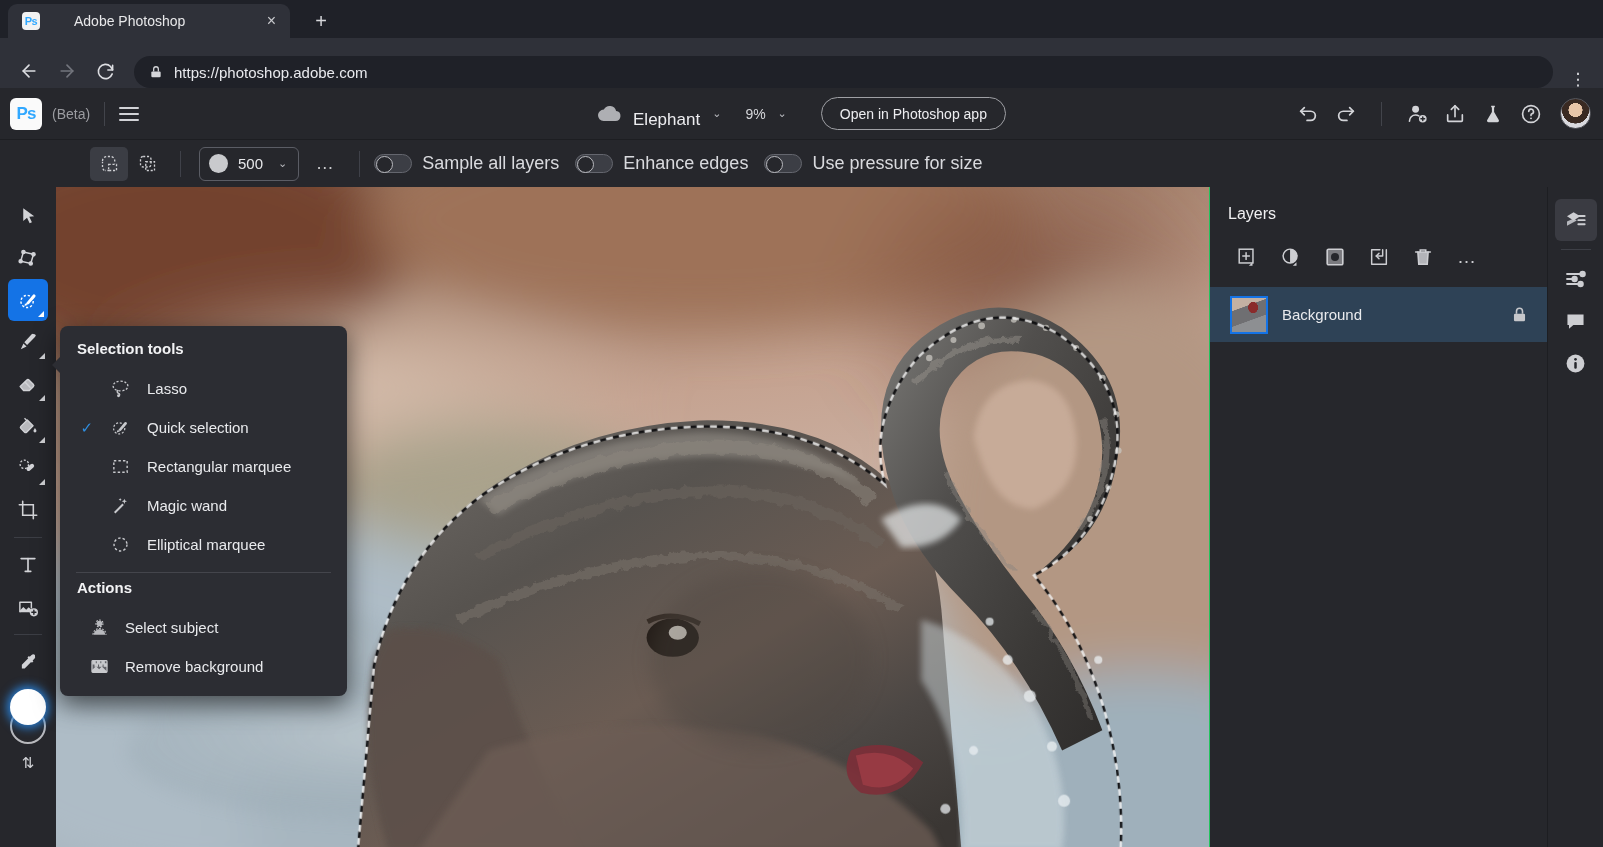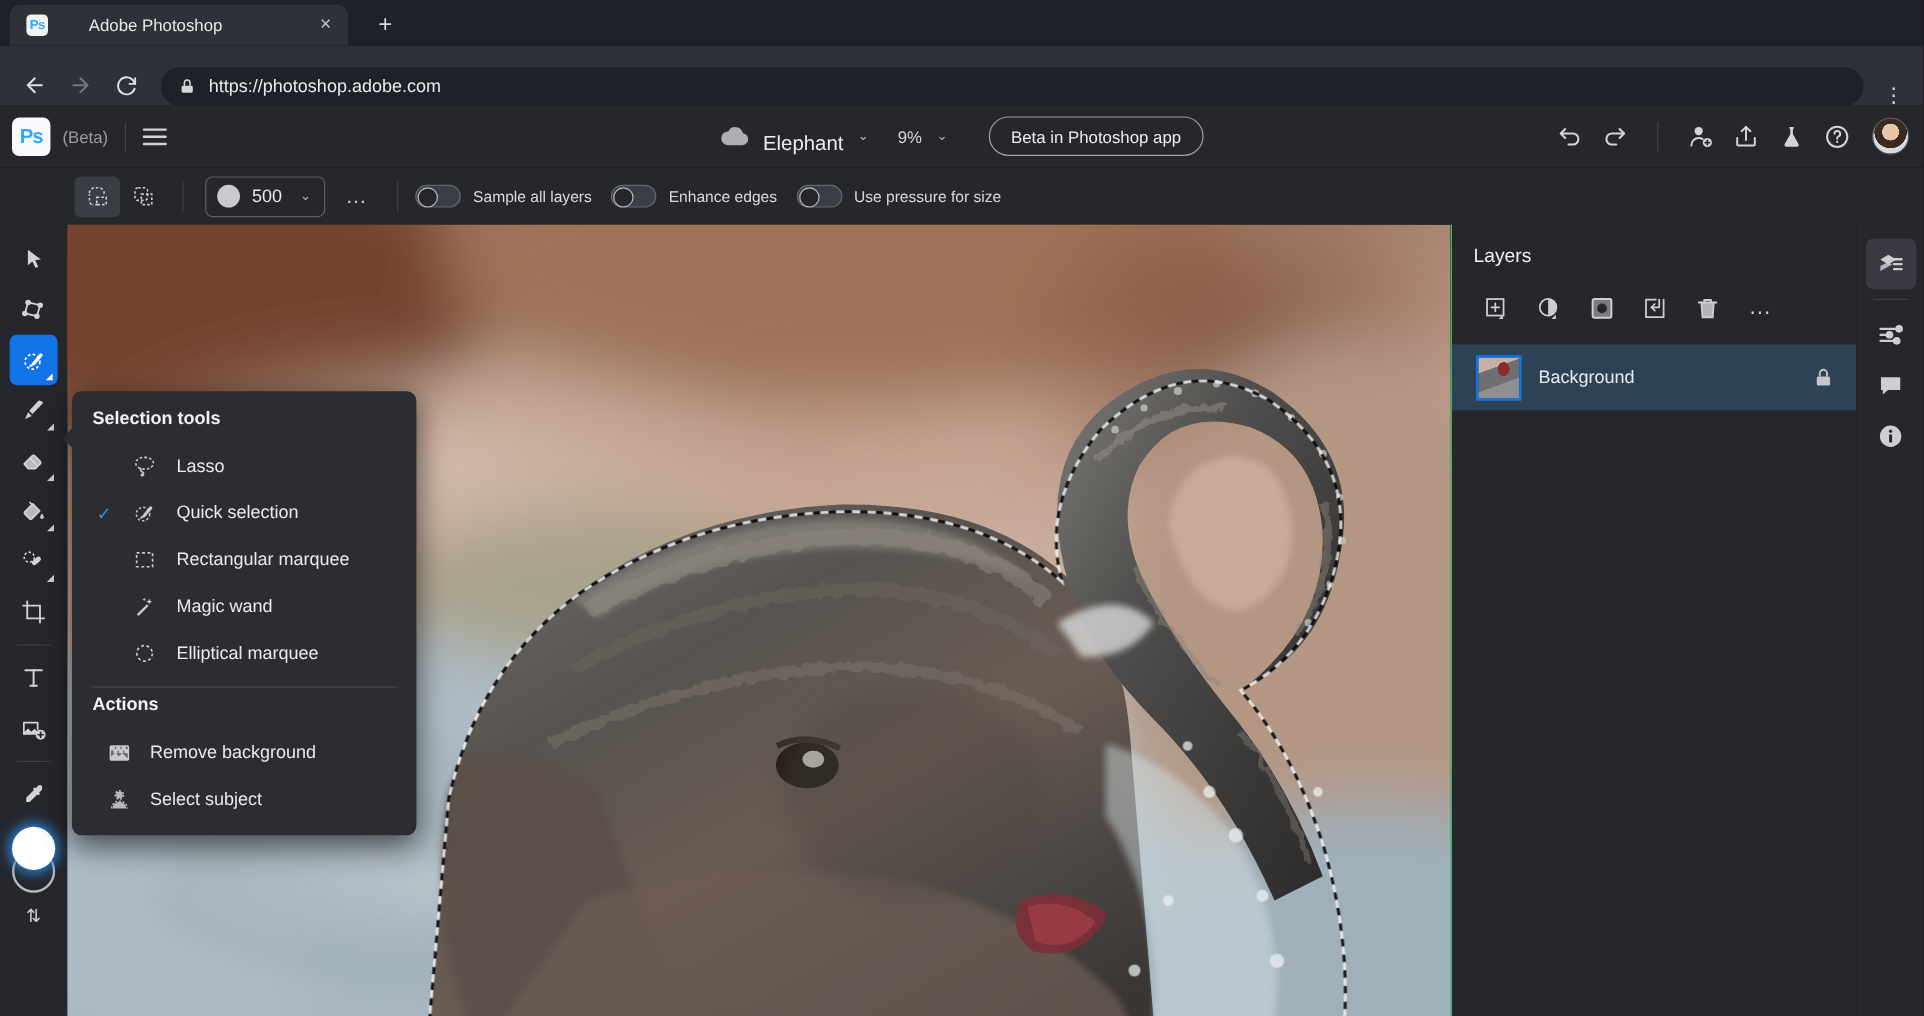--- a/index.html
+++ b/index.html
@@ -100,21 +100,21 @@
   .avatar {
     width: 31px; height: 31px; border-radius: 50%; margin-left: 8px;
     background: radial-gradient(circle at 50% 38%, #e8c6a8 0 30%, #3a2a22 31% 58%, #d9d9de 59% 100%);
     overflow: hidden; cursor: pointer; flex: 0 0 auto;
     border: 1px solid #55565c;
   }
 
   
   .options-bar {
     height: 48px; background: #26272c; display: flex; align-items: center;
-    padding-left: 62px; gap: 0; border-top: 1px solid #1d1e22;
+    padding-left: 90px; gap: 0; border-top: 1px solid #1d1e22;
   }
   .opt-icon-btn {
     width: 38px; height: 34px; border-radius: 5px; display: flex;
     align-items: center; justify-content: center; cursor: pointer; color: #cfd0d4;
   }
   .opt-icon-btn.active { background: #3b3d44; }
   .opt-divider { width: 1px; height: 26px; background: #3f4149; margin: 0 14px; }
   .brush-size {
     height: 34px; border: 1px solid #5b5d65; border-radius: 6px;
     display: flex; align-items: center; gap: 10px; padding: 0 11px 0 9px;
@@ -130,21 +130,21 @@
   .toggle-group { display: flex; align-items: center; gap: 10px; margin-right: 16px; }
   .switch {
     width: 38px; height: 19px; border-radius: 10px; background: #3c3e45;
     border: 1px solid #64666e; position: relative; cursor: pointer; flex: 0 0 auto;
   }
   .switch::after {
     content: ""; position: absolute; left: 1px; top: 1px;
     width: 15px; height: 15px; border-radius: 50%;
     background: #26272c; border: 1.5px solid #b9babf;
   }
-  .switch-label { color: #d9dade; font-size: 13px; white-space: nowrap; }
+  .switch-label { color: #d9dade; font-size: 18px; white-space: nowrap; }
 
   
   .ps-body { display: flex; height: 660px; position: relative; }
 
   .toolbar {
     width: 56px; background: #26272c; display: flex; flex-direction: column;
     align-items: center; padding-top: 8px; flex: 0 0 auto; position: relative; z-index: 5;
   }
   .tool {
     width: 40px; height: 42px; display: flex; align-items: center;
@@ -294,21 +294,21 @@
     <div class="doc-center">
       <span>
         <svg width="24" height="17" viewBox="0 0 24 17" fill="#aeafb3">
             <path d="M6.5 16h12a5 5 0 0 0 .6-9.96A6.5 6.5 0 0 0 6.9 4.6 5.2 5.2 0 0 0 6.5 16z"></path>
           </svg>
       </span>
       <span class="doc-title">Elephant</span>
       <span class="chev">⌄</span>
       <span class="doc-zoom">9%</span>
       <span class="chev">⌄</span>
-      <button class="open-app-btn">Beta in Photoshop app</button>
+      <button class="open-app-btn">Open in Photoshop app</button>
     </div>
 
     <div class="hdr-right">
       <div class="hdr-icon">
         <svg width="22" height="22" viewBox="0 0 24 24" fill="none" stroke="currentColor" stroke-width="1.9" stroke-linecap="round" stroke-linejoin="round">
             <path d="M4 9h11a5 5 0 0 1 0 10h-4"></path>
             <polyline points="8 5 4 9 8 13"></polyline>
           </svg>
       </div>
       <div class="hdr-icon">
@@ -778,42 +778,42 @@
           </svg>
       </span>
       <span class="fi-label">Elliptical marquee</span>
     </div>
 
     <div class="flyout-sep"></div>
     <div class="flyout-title">Actions</div>
 
     <div class="flyout-item action">
       <span class="fi-icon">
+        <svg width="21" height="21" viewBox="0 0 24 24" fill="none" stroke="currentColor" stroke-width="1.3" stroke-dasharray="1.9 1.7">
+            <circle cx="12" cy="7.4" r="4"></circle>
+            <path d="M4.6 20.2c0-4 3.3-7 7.4-7s7.4 3 7.4 7"></path>
+            <circle cx="12" cy="7.4" r="3.2" fill="currentColor" stroke="none" opacity=".9"></circle>
+            <path d="M5.6 20.2c0-3.5 2.9-6.1 6.4-6.1s6.4 2.6 6.4 6.1z" fill="currentColor" stroke="none" opacity=".9"></path>
+          </svg>
+      </span>
+      <span class="fi-label">Select subject</span>
+    </div>
+
+    <div class="flyout-item action">
+      <span class="fi-icon">
         <svg width="21" height="21" viewBox="0 0 24 24" fill="none" stroke="currentColor" stroke-width="1.4">
             <rect x="3.4" y="5.4" width="17.2" height="13.2" rx="1" fill="currentColor" fill-opacity=".35"></rect>
             <path d="M3.4 16l4.6-4.4 3.6 3.4 3-3 6 5.6v1H3.4z" fill="currentColor" stroke="none"></path>
             <g fill="currentColor">
               <rect x="4.4" y="6.4" width="2.6" height="2.6"></rect>
               <rect x="9.6" y="6.4" width="2.6" height="2.6"></rect>
               <rect x="14.8" y="6.4" width="2.6" height="2.6"></rect>
               <rect x="7" y="9" width="2.6" height="2.6"></rect>
               <rect x="12.2" y="9" width="2.6" height="2.6"></rect>
               <rect x="17.4" y="9" width="2.6" height="2.6"></rect>
             </g>
           </svg>
       </span>
       <span class="fi-label">Remove background</span>
     </div>
-
-    <div class="flyout-item action">
-      <span class="fi-icon">
-        <svg width="21" height="21" viewBox="0 0 24 24" fill="none" stroke="currentColor" stroke-width="1.3" stroke-dasharray="1.9 1.7">
-            <circle cx="12" cy="7.4" r="4"></circle>
-            <path d="M4.6 20.2c0-4 3.3-7 7.4-7s7.4 3 7.4 7"></path>
-            <circle cx="12" cy="7.4" r="3.2" fill="currentColor" stroke="none" opacity=".9"></circle>
-            <path d="M5.6 20.2c0-3.5 2.9-6.1 6.4-6.1s6.4 2.6 6.4 6.1z" fill="currentColor" stroke="none" opacity=".9"></path>
-          </svg>
-      </span>
-      <span class="fi-label">Select subject</span>
-    </div>
   </div>
 
 </div>
 
 </body></html>

